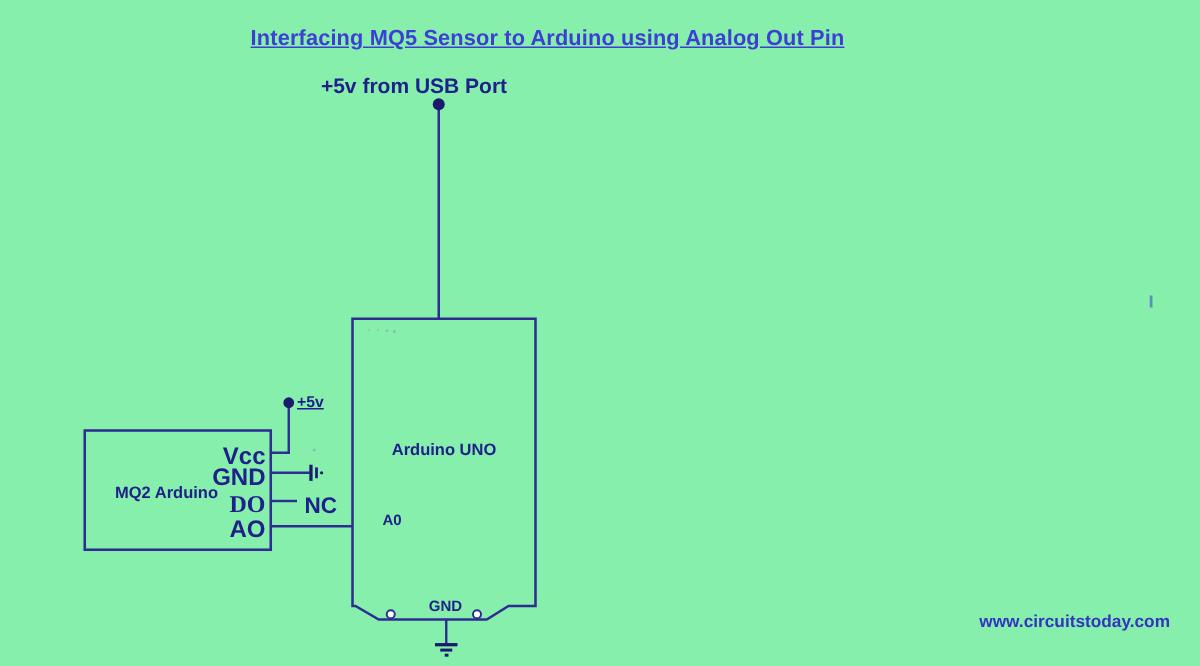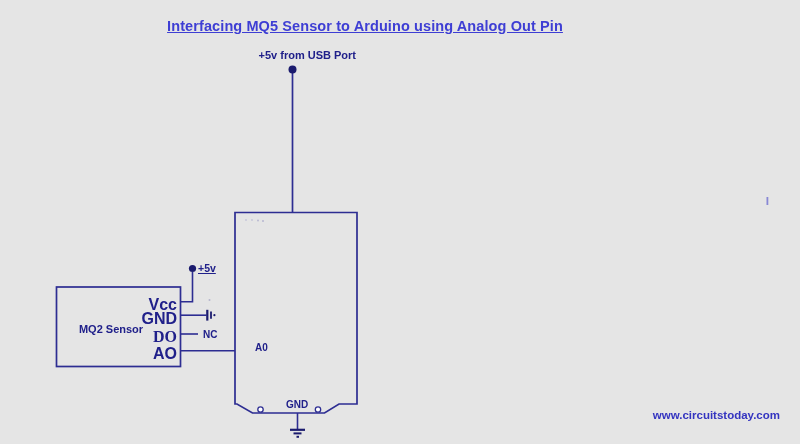--- a/index.html
+++ b/index.html
@@ -1,19 +1,19 @@
 <!DOCTYPE html>
 <html><head>
 <meta charset="utf-8">
 <style>
   html,body{margin:0;padding:0;background:#ffffff;}
   #canvas{
     position:relative;
     width:800px;height:444px;
-    background:#e5e5e5;
+    background:#86efac;
     font-family:"Liberation Sans", sans-serif;
     overflow:hidden;
   }
   .lbl{
     position:absolute;
     color:#20208a;
     font-weight:bold;
     line-height:1.15;
     white-space:nowrap;
   }
@@ -22,39 +22,39 @@
     left:0; top:18px; width:730px;
     text-align:center;
     font-size:14.5px;
     font-weight:bold;
     text-decoration:underline;
     color:#3e3ed4;
     letter-spacing:0.1px;
   }
   #usb-power-label{
     left:196px; top:49px; width:160px;
-    text-align:right;
-    font-size:11px;
+    text-align:center;
+    font-size:14px;
     font-weight:600;
   }
   #vcc-net-label{ left:198px; top:262px; font-size:10.5px;text-decoration:underline; }
   .mq2-pin{
     left:100px; width:77px;
     text-align:right;
     font-size:16px;
   }
   #mq2-pin-vcc{ top:296px; }
   #mq2-pin-gnd{ top:309.5px; }
   #mq2-pin-do{ top:328px;font-family:Liberation Serif, serif; }
   #mq2-pin-ao{ top:344.5px; }
   #mq2-label{
     left:58px; top:323px; width:106px;
     text-align:center; font-size:11px;
   }
-  #nc-label{ left:203px; top:328.5px; font-size:10px; }
+  #nc-label{ left:203px; top:328.5px; font-size:15px; }
   #arduino-label{
     left:235px; top:294px; width:122px;
     text-align:center; font-size:11px;
   }
   #a0-label{ left:255px; top:342px; font-size:10px; }
   #gnd-bottom-label{
     left:272px; top:399px; width:50px;
     text-align:center; font-size:10px;
   }
   #website-label{
@@ -112,29 +112,30 @@
       <rect x="766.5" y="197" width="1.8" height="8" fill="#3c3cc8"></rect>
     </g>
   </svg>
 
   <div id="title">Interfacing MQ5 Sensor to Arduino using Analog Out Pin</div>
 
   <div id="usb-power-label" class="lbl">+5v from USB Port</div>
 
   <div id="vcc-net-label" class="lbl">+5v</div>
 
-  <div id="mq2-label" class="lbl">MQ2 Sensor</div>
+  <div id="mq2-label" class="lbl">MQ2 Arduino</div>
 
   <div id="mq2-pin-vcc" class="lbl mq2-pin">Vcc</div>
   <div id="mq2-pin-gnd" class="lbl mq2-pin">GND</div>
   <div id="mq2-pin-do" class="lbl mq2-pin">DO</div>
   <div id="mq2-pin-ao" class="lbl mq2-pin">AO</div>
 
   <div id="nc-label" class="lbl">NC</div>
 
+  <div id="arduino-label" class="lbl">Arduino UNO</div>
 
   <div id="a0-label" class="lbl">A0</div>
 
   <div id="gnd-bottom-label" class="lbl">GND</div>
 
   <div id="website-label">www.circuitstoday.com</div>
 
 </div>
 
 </body></html>

